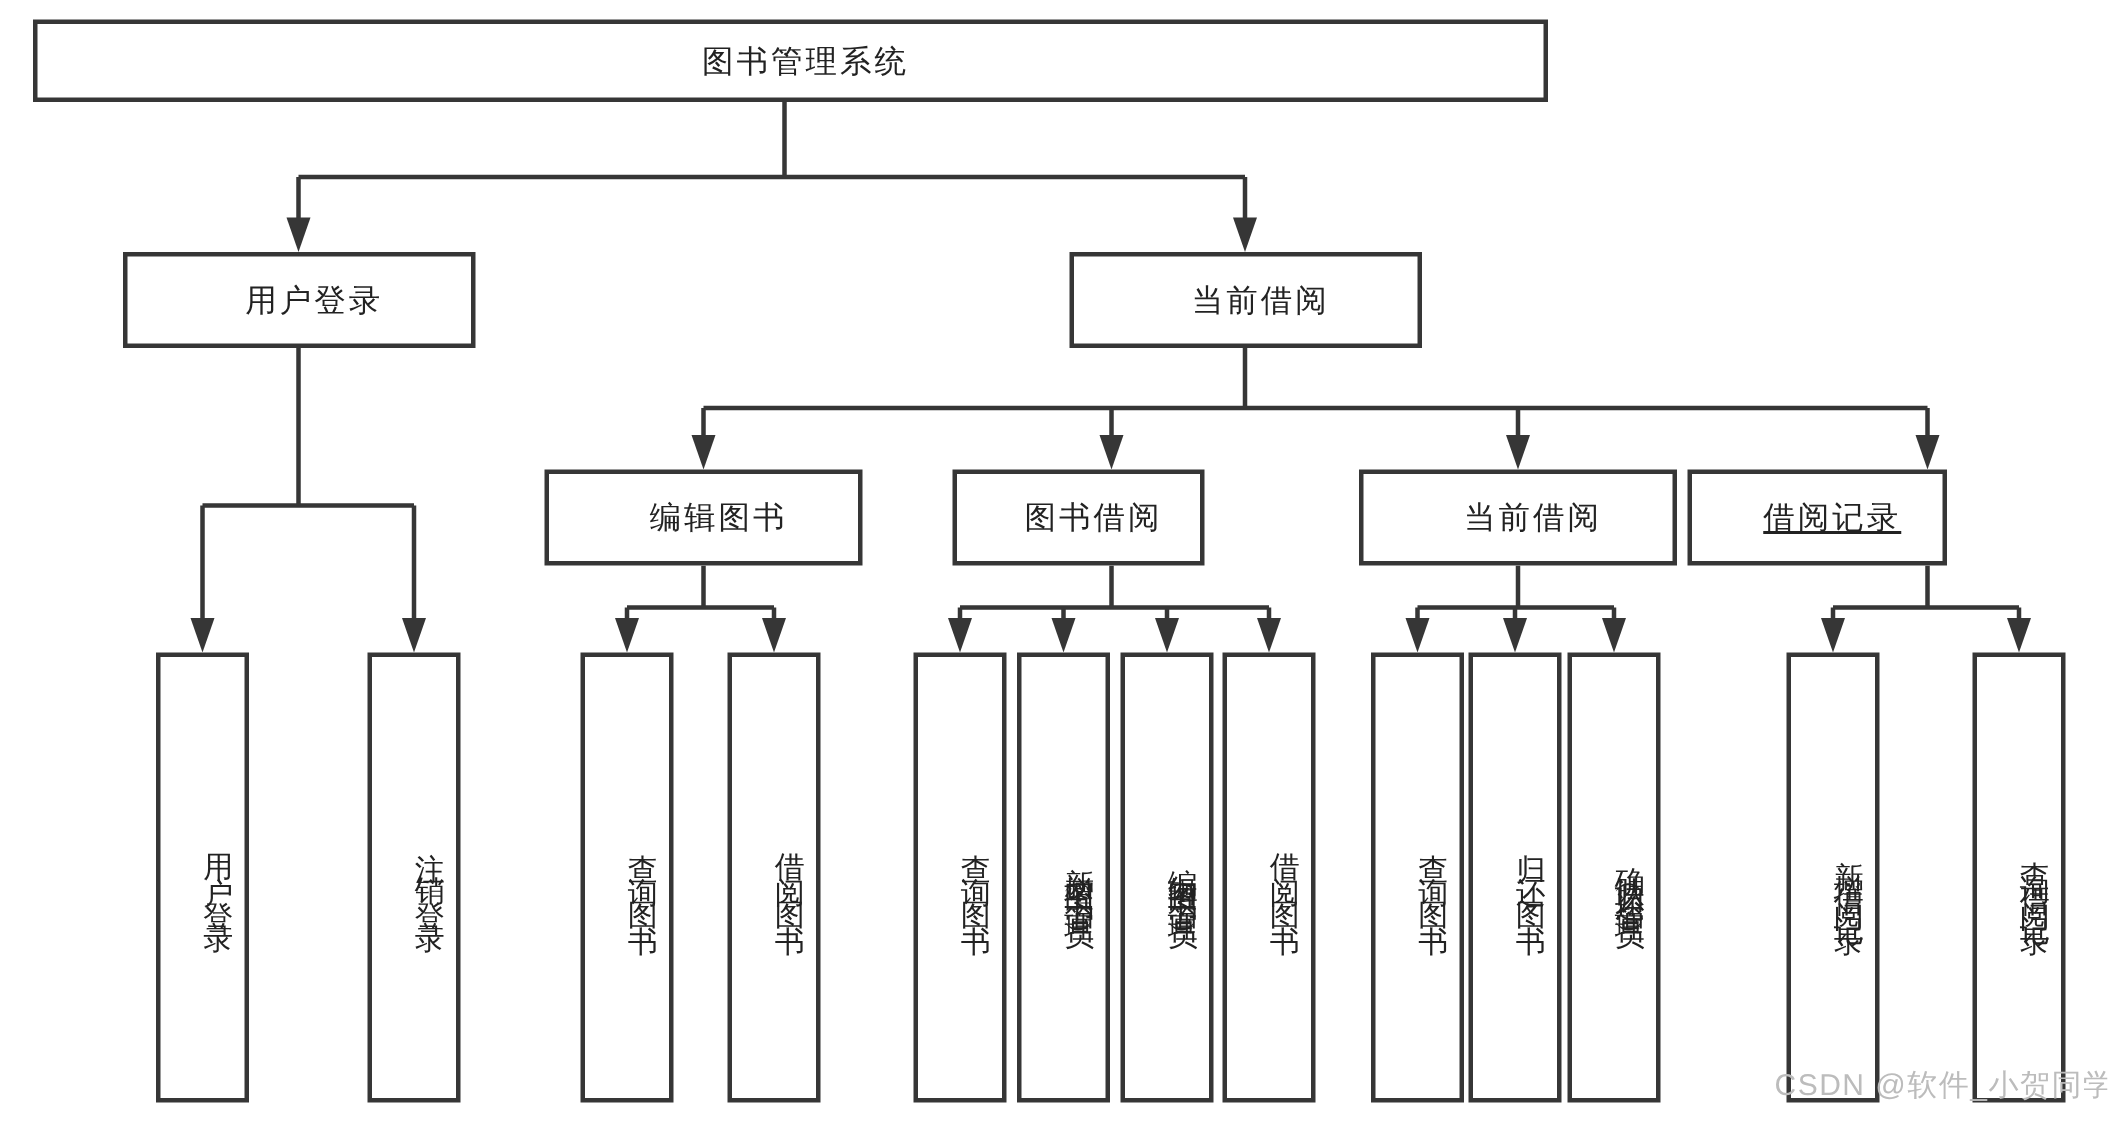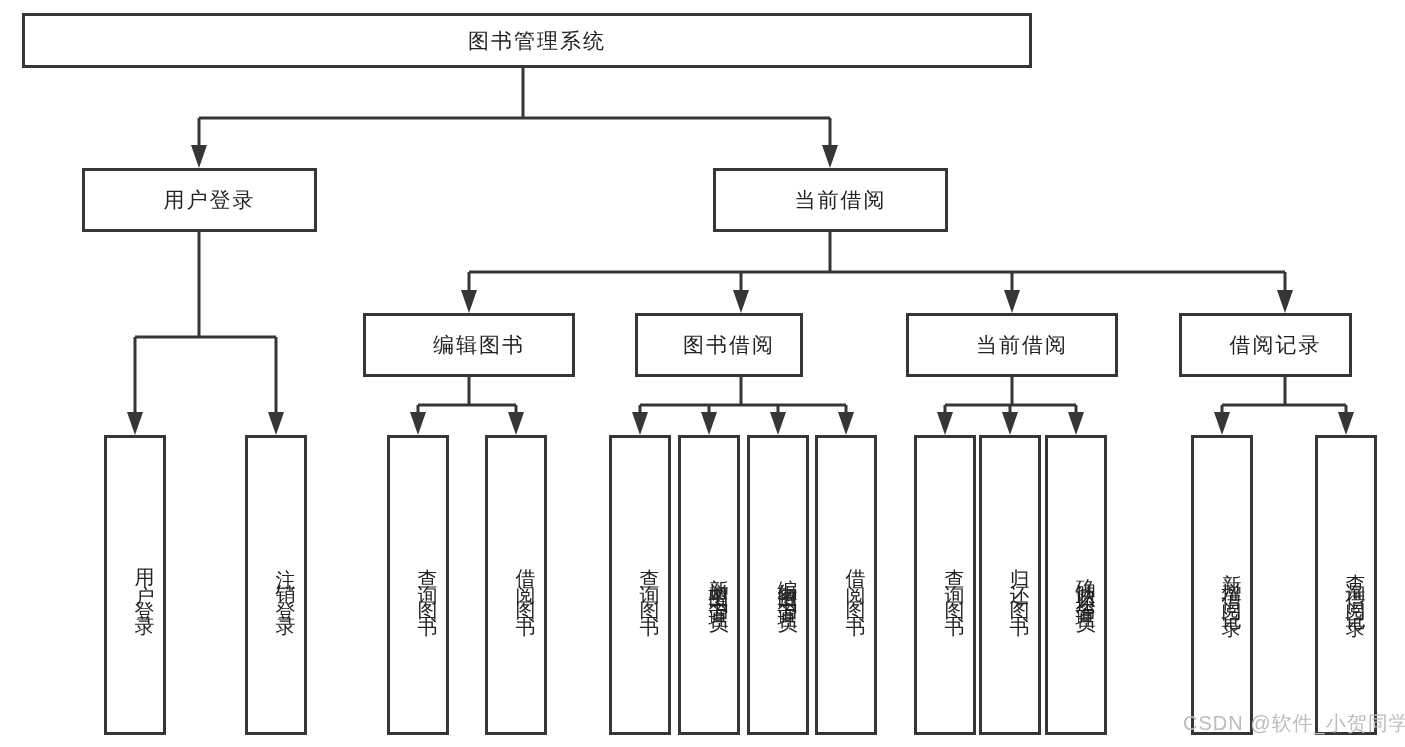--- a/index.html
+++ b/index.html
@@ -109,21 +109,21 @@
 
   <div class="node h" style="left:363px; top:313px; width:212px; height:64px;">
     <span>编辑图书</span>
   </div>
   <div class="node h" style="left:635px; top:313px; width:168px; height:64px;">
     <span>图书借阅</span>
   </div>
   <div class="node h" style="left:906px; top:313px; width:212px; height:64px;">
     <span>当前借阅</span>
   </div>
-  <div class="node h" style="left:1179px; top:313px; width:173px; height:64px;">
+  <div class="node h" style="left:1125px; top:313px; width:173px; height:64px;text-decoration:underline;">
     <span>借阅记录</span>
   </div>
 
   <div class="node v" style="left:104px; top:435px; width:62px; height:300px;">
     <span class="leaf-label" style="letter-spacing: 16px;">用户登录</span>
   </div>
   <div class="node v" style="left:245px; top:435px; width:62px; height:300px;">
     <span class="leaf-label" style="letter-spacing: 16px;">注销登录</span>
   </div>
 

